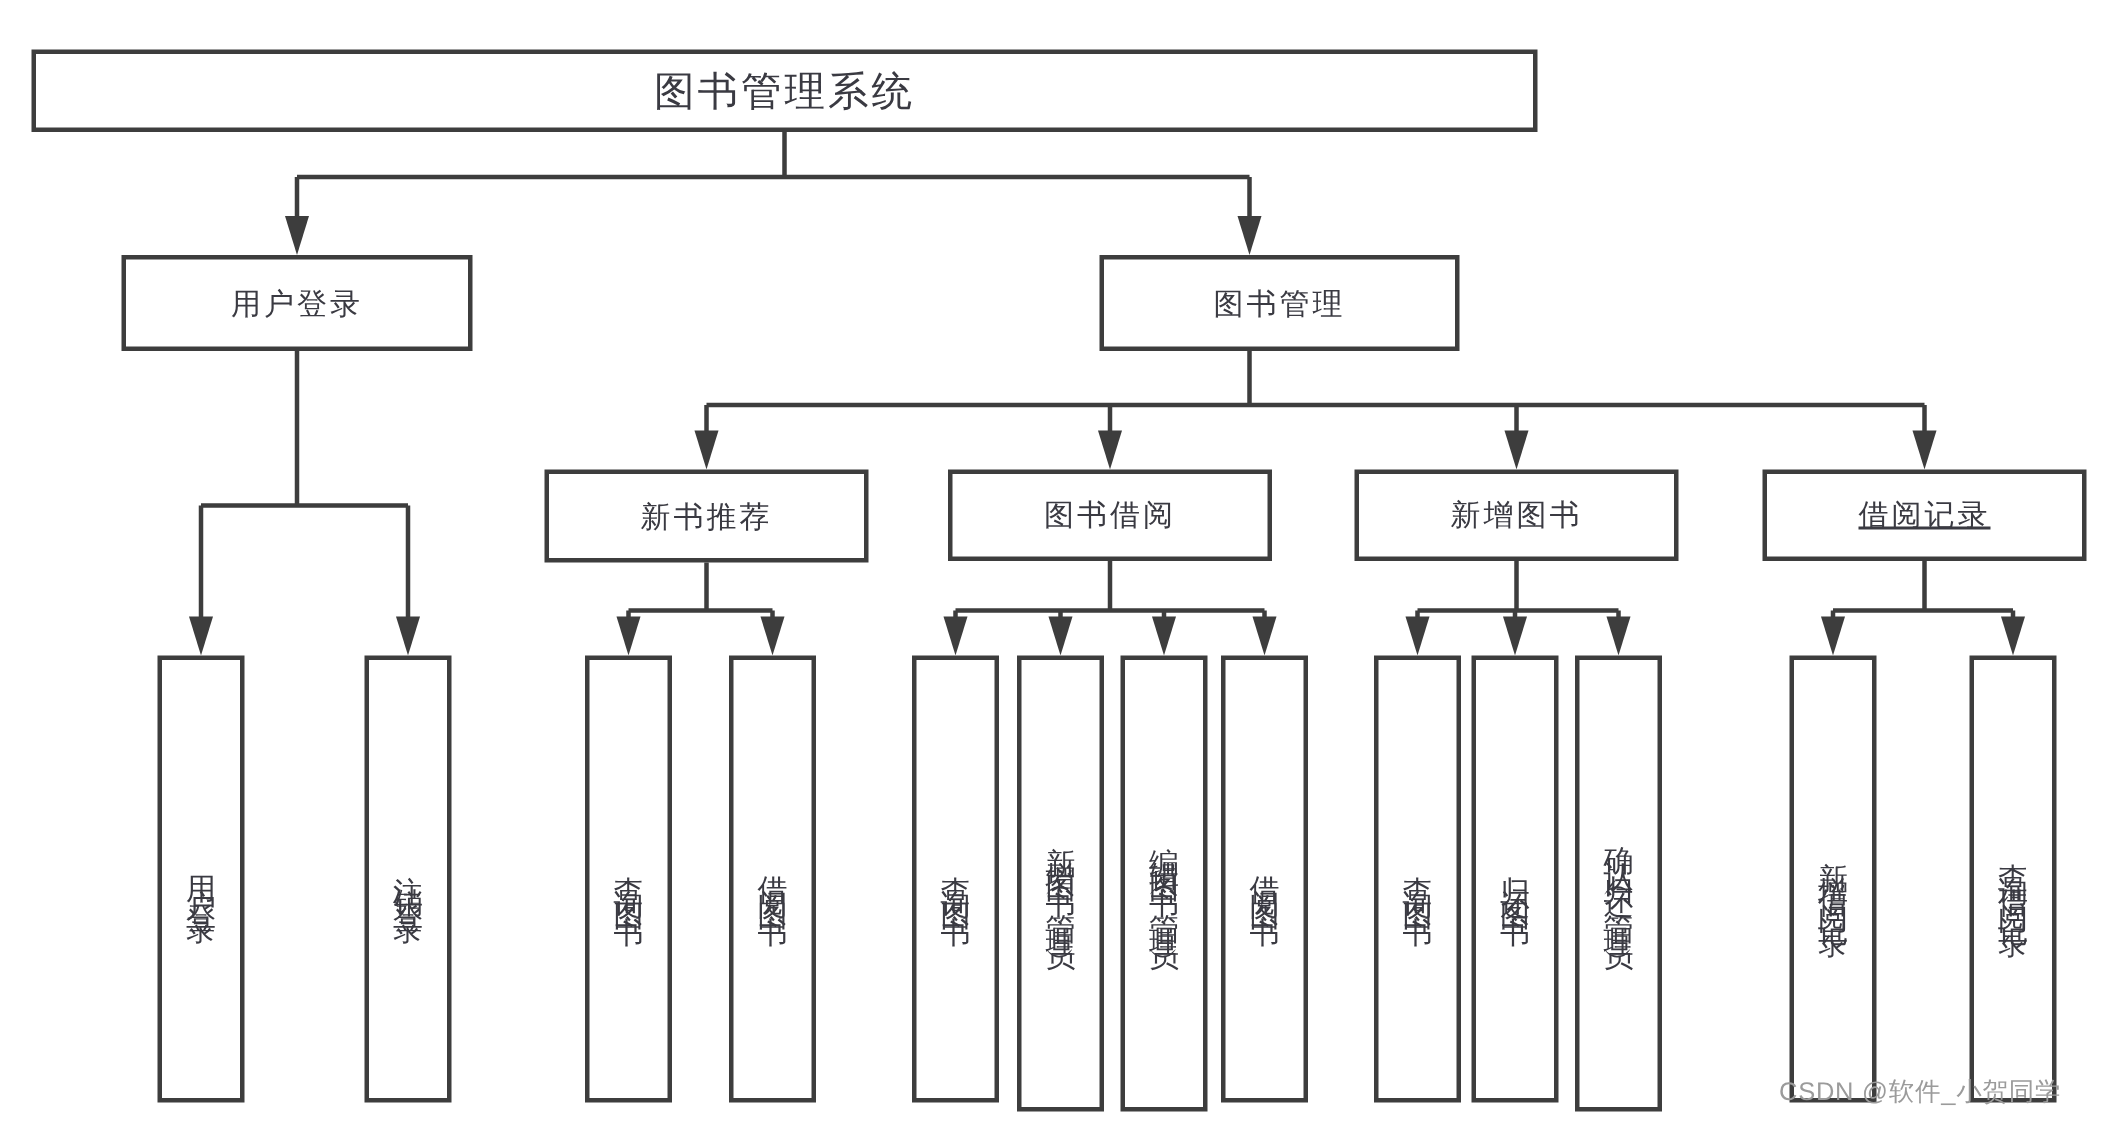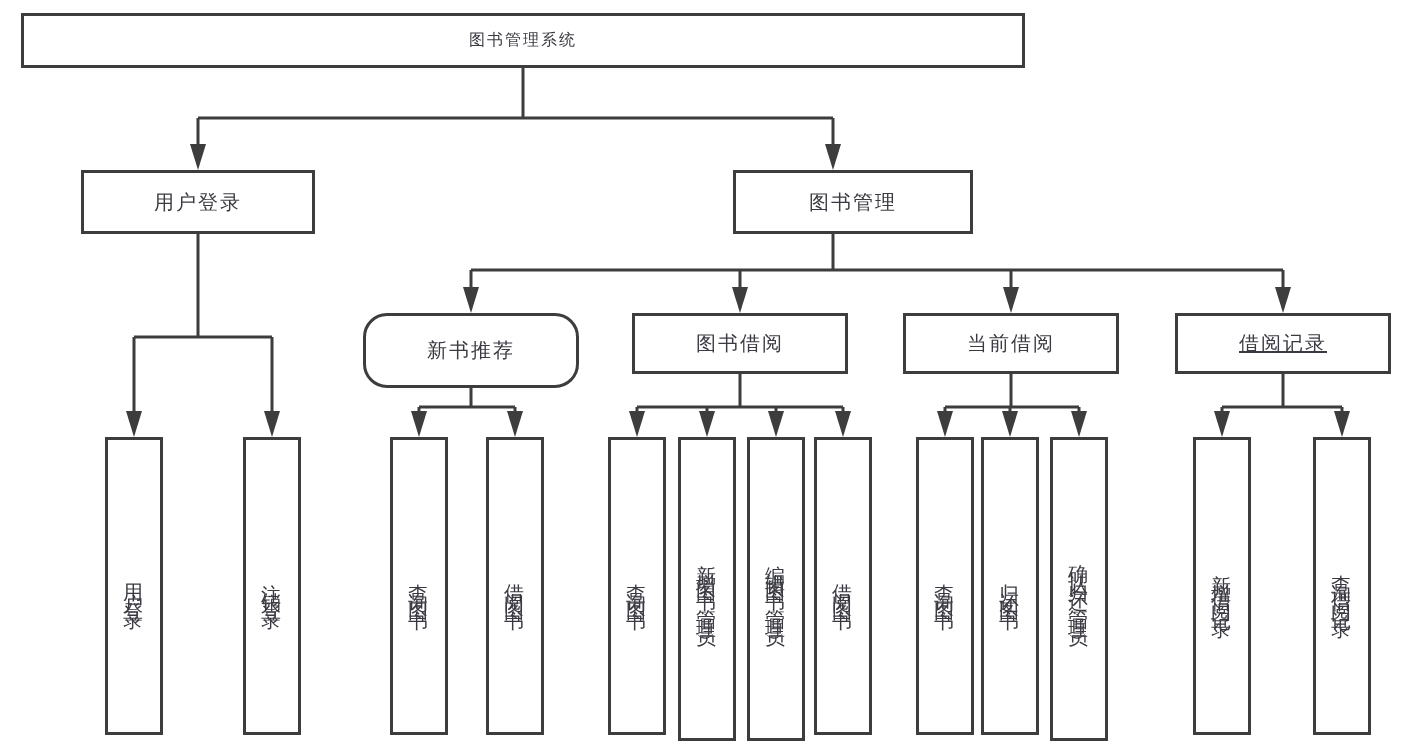--- a/index.html
+++ b/index.html
@@ -9,21 +9,21 @@
   }
   .box{
     position:absolute;background:#ffffff;border:3px solid #3d3d3d;
     box-sizing:border-box;display:flex;align-items:center;justify-content:center;
     font-size:20px;letter-spacing:2px;white-space:nowrap;z-index:2;
   }
   .vbox{
     writing-mode:vertical-rl;text-orientation:mixed;
     letter-spacing:9px;font-size:20px;white-space:normal;
   }
-  .root-label{font-size:16px;}
+  .root-label{font-size:27px;margin-top:20px;}
   .lines{position:absolute;left:0;top:0;z-index:1;pointer-events:none;}
   .watermark{
     position:absolute;left:1186px;top:716px;z-index:5;
     font-size:17px;color:#9b9b9b;letter-spacing:0.5px;white-space:nowrap;
   }
 </style>
 </head>
 <body>
 
 <div class="canvas">
@@ -59,37 +59,38 @@
       <polygon points="1214,411 1230,411 1222,437"></polygon>
       <polygon points="1334,411 1350,411 1342,437"></polygon>
     </g>
   </svg>
 
   <div class="box root-label" style="left:21px;top:13px;width:1004px;height:55px;">图书管理系统</div>
 
   <div class="box" style="left:81px;top:170px;width:234px;height:64px;">用户登录</div>
   <div class="box" style="left:733px;top:170px;width:240px;height:64px;">图书管理</div>
 
-  <div class="box" style="left:363px;top:313px;width:216px;height:75px;border-radius:24px;">新书推荐</div>
+  <div class="box" style="left:363px;top:313px;width:216px;height:62px;">新书推荐</div>
   <div class="box" style="left:632px;top:313px;width:216px;height:61px;font-family:Liberation Mono, monospace;">图书借阅</div>
-  <div class="box" style="left:903px;top:313px;width:216px;height:61px;">当前借阅</div>
+  <div class="box" style="left:903px;top:313px;width:216px;height:61px;">新增图书</div>
   <div class="box" style="left:1175px;top:313px;width:216px;height:61px;text-decoration:underline;">借阅记录</div>
 
   <div class="box vbox" style="left:105px;top:437px;width:58px;height:298px;">用户登录</div>
   <div class="box vbox" style="left:243px;top:437px;width:58px;height:298px;">注销登录</div>
 
   <div class="box vbox" style="left:390px;top:437px;width:58px;height:298px;">查询图书</div>
   <div class="box vbox" style="left:486px;top:437px;width:58px;height:298px;">借阅图书</div>
 
   <div class="box vbox" style="left:608px;top:437px;width:58px;height:298px;">查询图书</div>
   <div class="box vbox" style="left:678px;top:437px;width:58px;height:304px;">新增图书（管理员）</div>
   <div class="box vbox" style="left:747px;top:437px;width:58px;height:304px;">编辑图书（管理员）</div>
   <div class="box vbox" style="left:814px;top:437px;width:58px;height:298px;">借阅图书</div>
 
   <div class="box vbox" style="left:916px;top:437px;width:58px;height:298px;">查询图书</div>
   <div class="box vbox" style="left:981px;top:437px;width:58px;height:298px;">归还图书</div>
   <div class="box vbox" style="left:1050px;top:437px;width:58px;height:304px;">确认归还（管理员）</div>
 
   <div class="box vbox" style="left:1193px;top:437px;width:58px;height:298px;">新增借阅记录</div>
   <div class="box vbox" style="left:1313px;top:437px;width:58px;height:298px;">查询借阅记录</div>
 
+  <div class="watermark">CSDN @软件_小贺同学</div>
 
 </div>
 
 </body></html>

